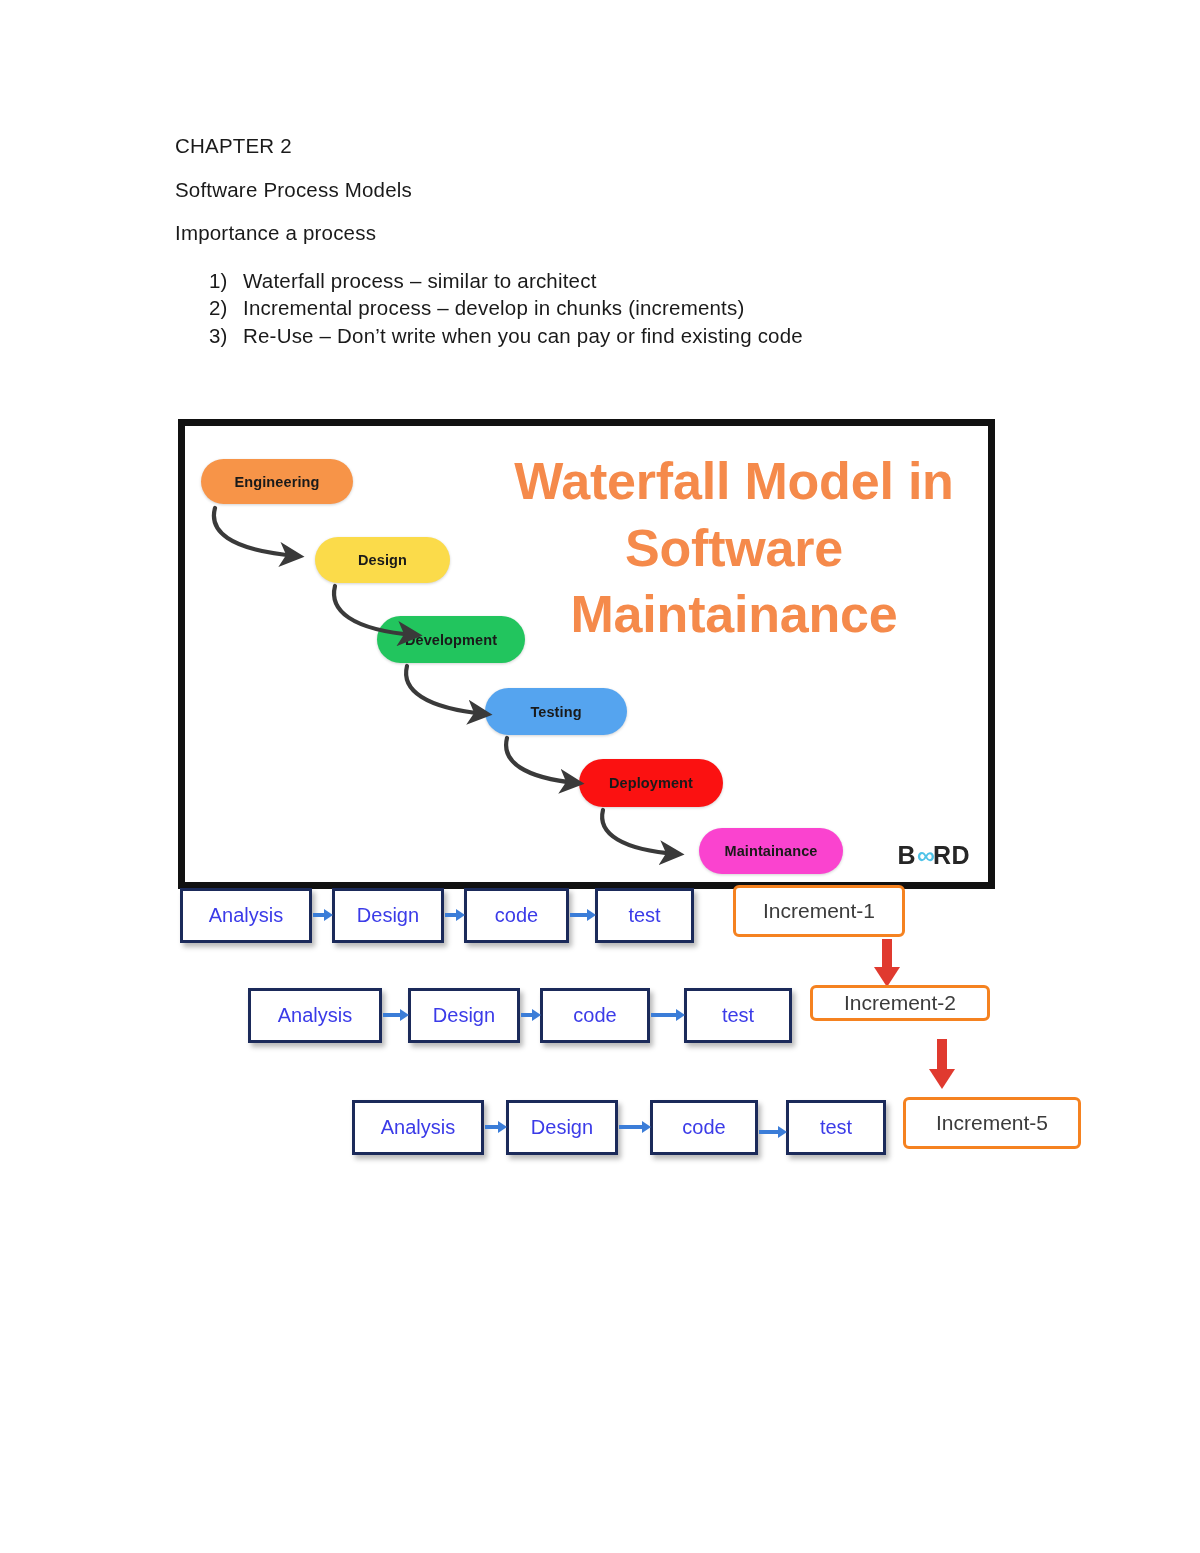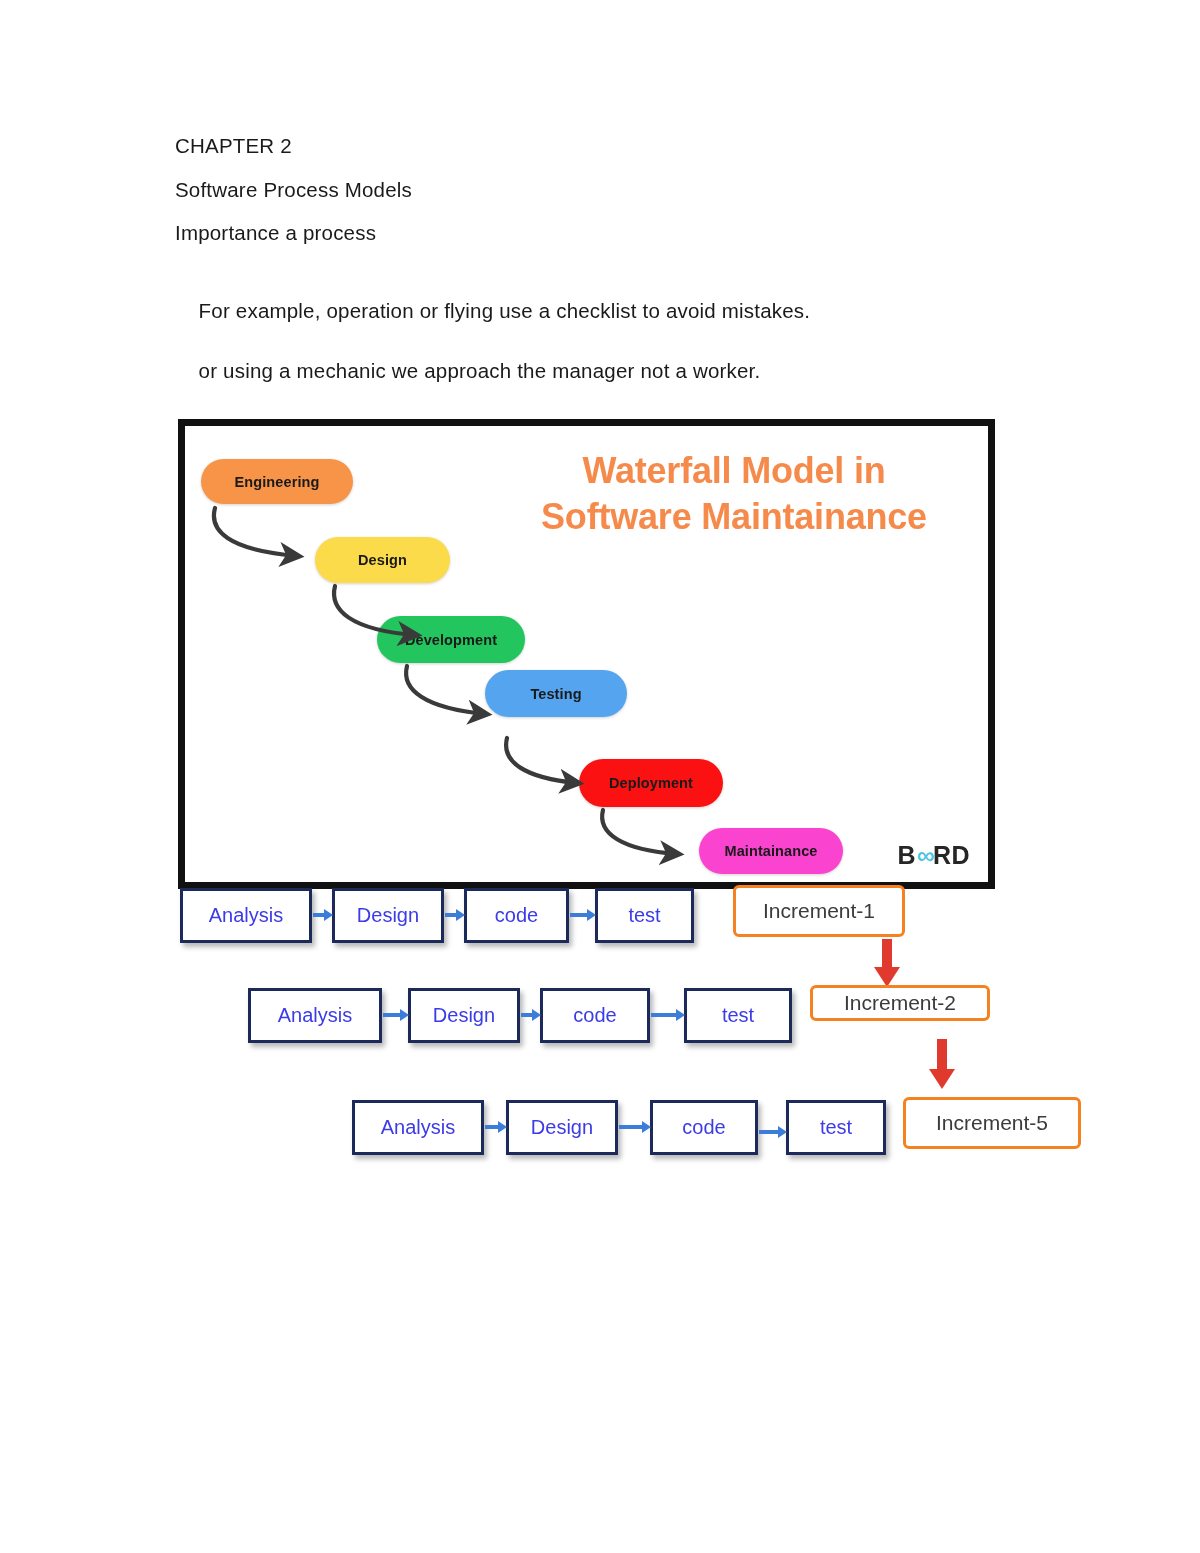--- a/index.html
+++ b/index.html
@@ -70,42 +70,42 @@
     height: 100%;
     background: #ffffff;
     overflow: hidden;
   }
   .wf-title {
     position: absolute;
     left: 294px;
     top: 22px;
     width: 510px;
     text-align: center;
-    font-size: 36px;
+    font-size: 52px;
     font-weight: bold;
     line-height: 1.28;
     color: #F58A4B;
     letter-spacing: -0.2px;
   }
   .pill {
     position: absolute;
     display: flex;
     align-items: center;
     justify-content: center;
     border-radius: 40px;
     font-size: 14.5px;
     font-weight: bold;
     color: #1a1a1a;
     letter-spacing: 0.1px;
     box-shadow: 0 1px 3px rgba(0,0,0,0.18);
   }
   .pill-requirements { left: 16px;  top: 33px;  width: 152px; height: 45px; background: #F79448; }
   .pill-design       { left: 130px; top: 111px; width: 135px; height: 46px; background: #FBDB4A; }
   .pill-development  { left: 192px; top: 190px; width: 148px; height: 47px; background: #22c55e; }
-  .pill-testing      { left: 300px; top: 244px; width: 142px; height: 47px; background: #55A4EF; }
+  .pill-testing      { left: 300px; top: 262px; width: 142px; height: 47px; background: #55A4EF; }
   .pill-deployment   { left: 394px; top: 333px; width: 144px; height: 48px; background: #FB1111; }
   .pill-maintainance { left: 514px; top: 402px; width: 144px; height: 46px; background: #FA43CF; }
 
   .wf-arrow { position: absolute; }
 
   .board-logo {
     position: absolute;
     right: 18px;
     bottom: 12px;
     display: flex;
@@ -153,24 +153,20 @@
   .blue-arrow { position: absolute; }
   .red-arrow  { position: absolute; }
 </style>
 </head>
 <body>
 
 <div class="doc-text">
   <div class="para">CHAPTER 2</div>
   <div class="para">Software Process Models</div>
   <div class="para">Importance a process</div>
-  <div class="para two-line">
-    <span>For example, operation or flying use a checklist to avoid mistakes.</span><br>
-    <span>or using a mechanic we approach the manager not a worker.</span>
-  </div>
   <ol class="num-list">
     <li>
       <span class="marker">1)</span>
       <span>Waterfall process – similar to architect</span>
     </li>
     <li>
       <span class="marker">2)</span>
       <span>Incremental process – develop in chunks (increments)</span>
     </li>
     <li>

